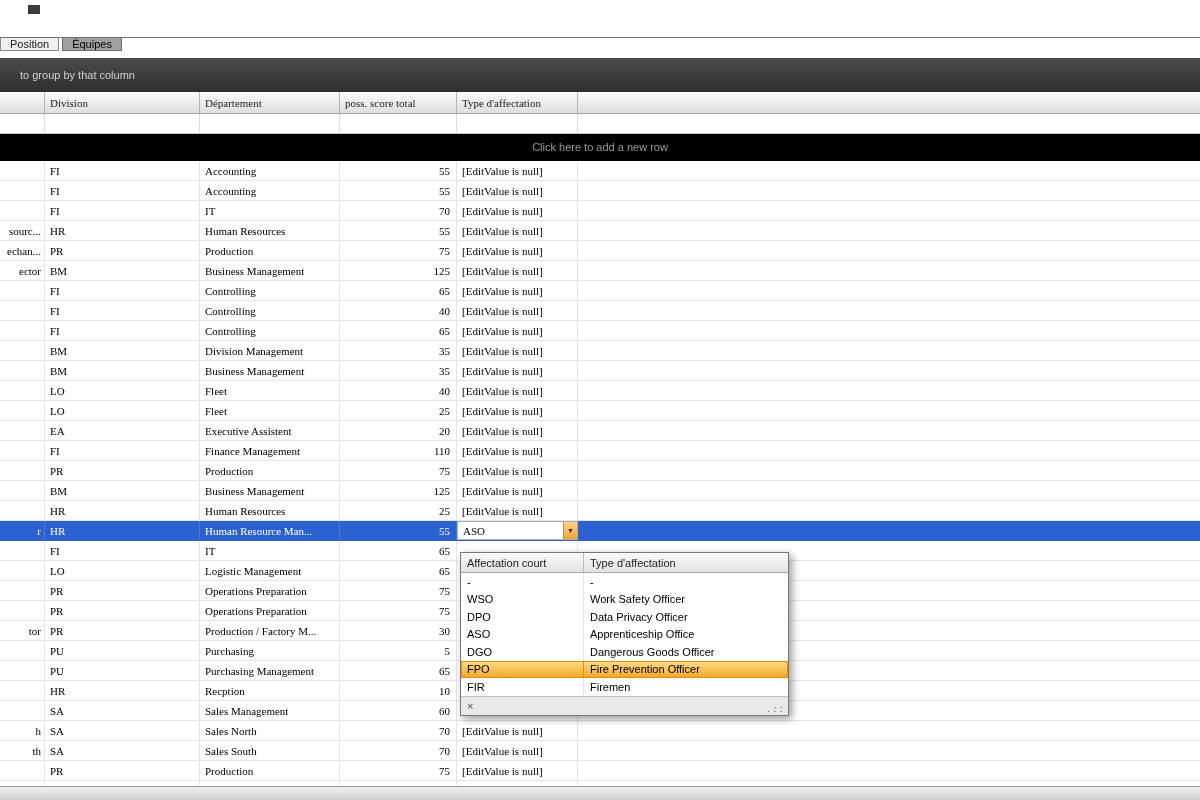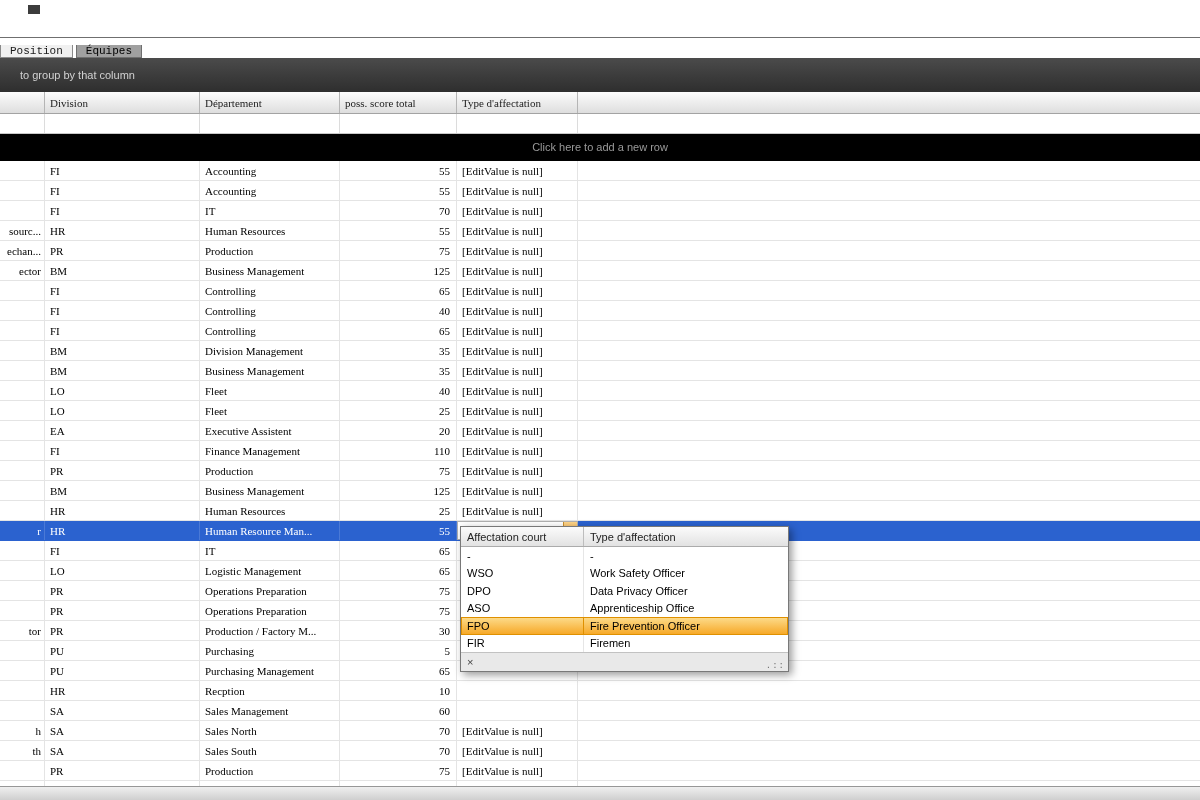--- a/index.html
+++ b/index.html
@@ -5,21 +5,21 @@
   * { box-sizing: border-box; }
   html,body { margin:0; padding:0; }
   body {
     width:1200px; height:800px; overflow:hidden;
     font-family:"Liberation Sans", sans-serif; font-size:11px;
     background:#fff; color:#000;
   }
   .top-strip { position:relative; height:38px; background:#fff; border-bottom:1px solid #6f6f6f; }
   .dark-mark { position:absolute; left:28px; top:5px; width:12px; height:9px; background:#3c3c3c; }
 
-  .tab-row { height:20px; background:#fff; display:flex; align-items:flex-end;font-family:Liberation Mono, monospace; }
+  .tab-row { height:20px; background:#fff; display:flex; align-items:flex-start; }
   .tab { padding:0 9px; display:flex; align-items:center; background:#f0f0f0;
          border:1px solid #8a8a8a; border-top:none; margin-right:3px; color:#1a1a1a; }
   .tab.active { background:#a0a0a0; border-color:#6f6f6f; color:#000; }
 
   .group-bar { height:34px; background:linear-gradient(#4b4b4b,#2e2e2e); color:#d2d2d2;
                display:flex; align-items:center; padding-left:20px; }
 
   .grid-cols { display:grid; grid-template-columns:45px 155px 140px 117px 121px 1fr;font-family:Liberation Serif, serif; }
 
   .grid-head { height:22px; background:linear-gradient(#fcfcfc,#dedede); border-bottom:1px solid #a3a3a3; }
@@ -43,21 +43,21 @@
   .row.selected { background:#2b62cf; color:#fff; border-bottom-color:#2b62cf; }
   .row.selected .c { border-right-color:rgba(255,255,255,0.15); }
   .row.selected .c.editor-cell { padding:0; background:#fff; color:#000; border:1px solid #b0b0b0; }
 
   .editor { display:flex; width:100%; height:100%; align-items:center; background:#fff; }
   .editor .val { flex:1; padding-left:5px; }
   .editor .dd-btn { width:14px; height:100%; background:linear-gradient(#fdd488,#f3a23a);
                     border-left:1px solid #c98f2f; display:flex; align-items:center; justify-content:center;
                     font-size:8px; color:#3a2a00; }
 
-  .popup { position:absolute; left:460px; top:526px; width:329px; background:#fff;
+  .popup { position:absolute; left:460px; top:552px; width:329px; background:#fff;
            border:1px solid #787878; box-shadow:3px 3px 8px rgba(0,0,0,0.4); z-index:10; }
   .popup-head { display:grid; grid-template-columns:123px 1fr; height:20px;
                 background:linear-gradient(#fbfbfb,#e2e2e2); border-bottom:1px solid #ababab; }
   .popup-head .ph { display:flex; align-items:center; padding-left:6px; overflow:hidden; white-space:nowrap; color:#222; }
   .popup-head .ph:first-child { border-right:1px solid #bdbdbd; }
   .dd-item { display:grid; grid-template-columns:123px 1fr; height:17.5px; }
   .dd-item .dc { display:flex; align-items:center; padding-left:6px; overflow:hidden; white-space:nowrap; }
   .dd-item .dc:first-child { border-right:1px solid #e6e6e6; }
   .dd-item.hl { background:linear-gradient(#fddd8e,#f6a623); outline:1px solid #df9000; outline-offset:-1px; }
   .dd-item.hl .dc:first-child { border-right-color:#df9000; }
@@ -388,20 +388,24 @@
     <div class="dc label">Work Safety Officer</div>
   </div>
       <div class="dd-item">
     <div class="dc code">DPO</div>
     <div class="dc label">Data Privacy Officer</div>
   </div>
       <div class="dd-item">
     <div class="dc code">ASO</div>
     <div class="dc label">Apprenticeship Office</div>
   </div>
+      <div class="dd-item">
+    <div class="dc code">DGO</div>
+    <div class="dc label">Dangerous Goods Officer</div>
+  </div>
       <div class="dd-item hl">
     <div class="dc code">FPO</div>
     <div class="dc label">Fire Prevention Officer</div>
   </div>
       <div class="dd-item">
     <div class="dc code">FIR</div>
     <div class="dc label">Firemen</div>
   </div>
     </div>
   <div class="popup-foot">

